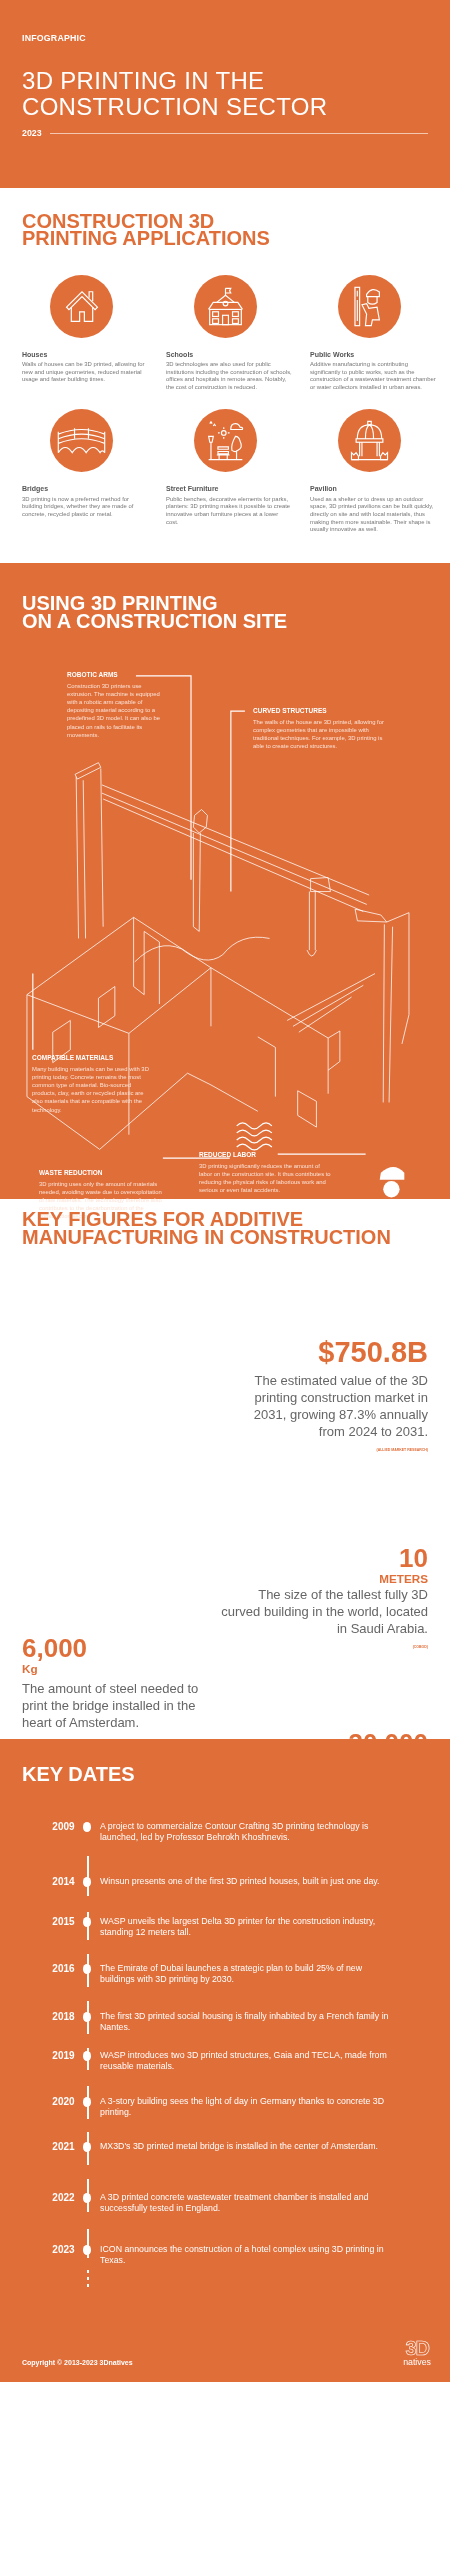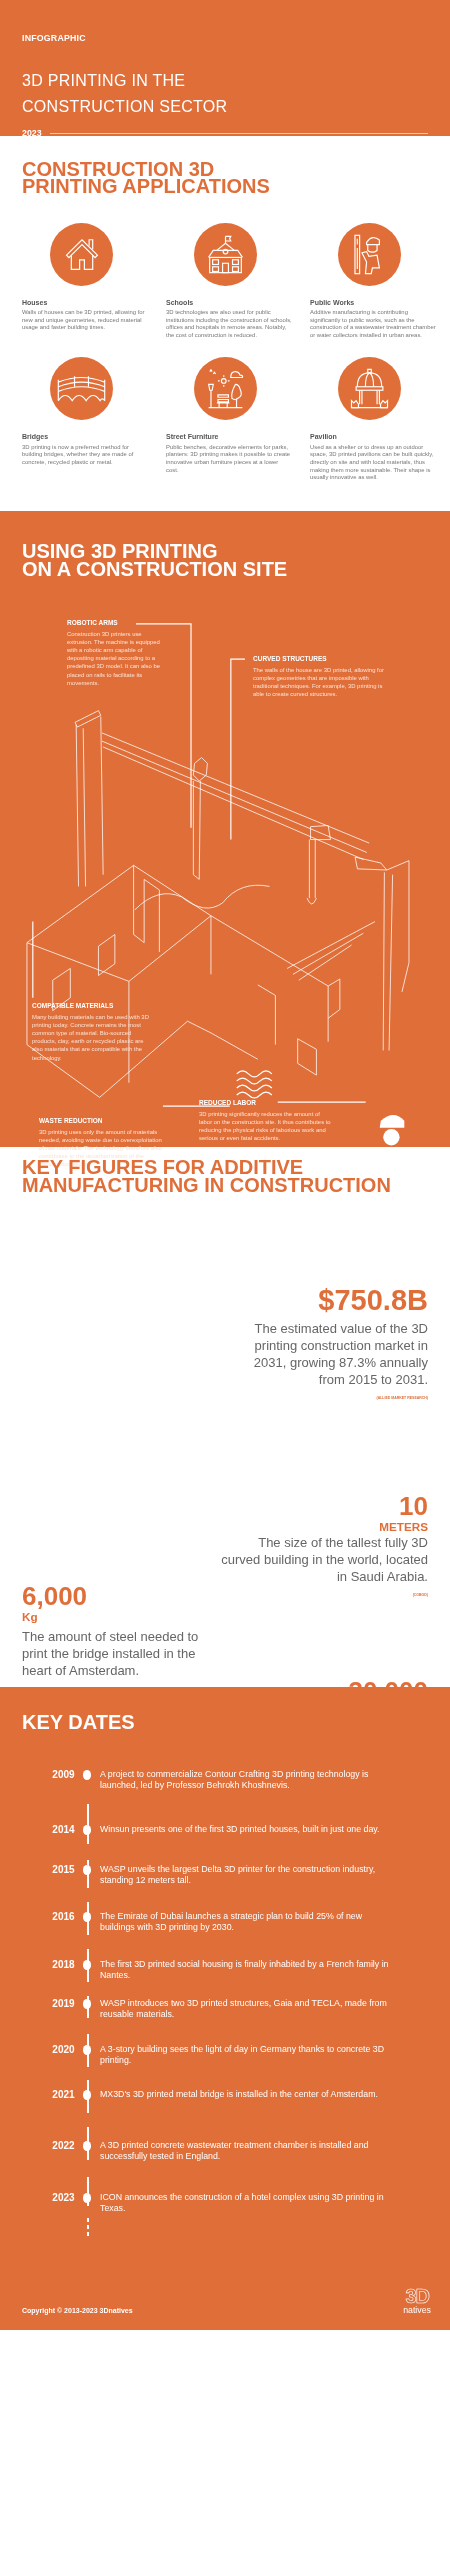--- a/index.html
+++ b/index.html
@@ -1,23 +1,23 @@
 <!DOCTYPE html>
 <html style="font-size:9.4px"><head>
 <meta charset="utf-8">
 <style>
   * { box-sizing: border-box; margin: 0; padding: 0; }
   body { width: 450px; font-family: "Liberation Sans", sans-serif; background: #fff; color: #555; }
   .orange { background: #e06e39; color: #fff; }
   .accent { color: #e06e39; }
 
   
-  .hero { height: 136px; padding: 33px 22px 8px 22px; position: relative; }
+  .hero { height: 188px; padding: 33px 22px 8px 22px; position: relative; }
   .hero .tag { font-weight: bold; font-size: 8.8px; letter-spacing: 0.2px; }
-  .hero h1 { font-weight: normal; font-size: 16px; line-height: 26px; margin-top: 25px; letter-spacing: 0.3px; }
+  .hero h1 { font-weight: normal; font-size: 24px; line-height: 26px; margin-top: 25px; letter-spacing: 0.3px; }
   .hero .year-row { position: absolute; left: 22px; right: 22px; top: 128px; display: flex; align-items: center; gap: 8.2px; }
   .hero .year { font-weight: bold; font-size: 8.8px; }
   .hero .rule { flex: 1; height: 0.6px; background: #f4c7b0; }
 
   
   .apps { padding: 24.6px 22px 17.6px 22px; height: 375px; }
   .sec-title { font-weight: bold; font-size: 20px; line-height: 17.6px; }
   .apps .grid { display: grid; grid-template-columns: repeat(3, 144px); column-gap: 0; margin-top: 27px; row-gap: 17.6px; }
   .card .circle { width: 63px; height: 63px; border-radius: 50%; background: #e06e39; margin-left: 28px; display: flex; align-items: center; justify-content: center; }
   .card h3 { font-size: 7px; color: #555; margin-top: 13px; font-weight: bold; }
@@ -227,21 +227,21 @@
   </div>
 </section>
 
 <section class="figs">
   <h2 class="sec-title accent">
     <div>KEY FIGURES FOR ADDITIVE</div>
     <div>MANUFACTURING IN CONSTRUCTION</div>
   </h2>
   <div class="fig right" style="top:138px; width:188px;">
     <div class="big" style="font-size:29px;line-height:30.5px">$750.8B</div>
-    <div class="desc">The estimated value of the 3D printing construction market in 2031, growing 87.3% annually from 2015 to 2031.</div>
+    <div class="desc">The estimated value of the 3D printing construction market in 2031, growing 87.3% annually from 2024 to 2031.</div>
     <div class="src">(ALLIED MARKET RESEARCH)</div>
   </div>
   <div class="fig right" style="top:346px; width:211px;">
     <div class="big">10</div>
     <div class="unit">METERS</div>
     <div class="desc" style="margin-top:1.2px">The size of the tallest fully 3D curved building in the world, located in Saudi Arabia.</div>
     <div class="src">(COBOD)</div>
   </div>
   <div class="fig" style="left:22px; top:436px; width:199px;">
     <div class="big">6,000</div>

